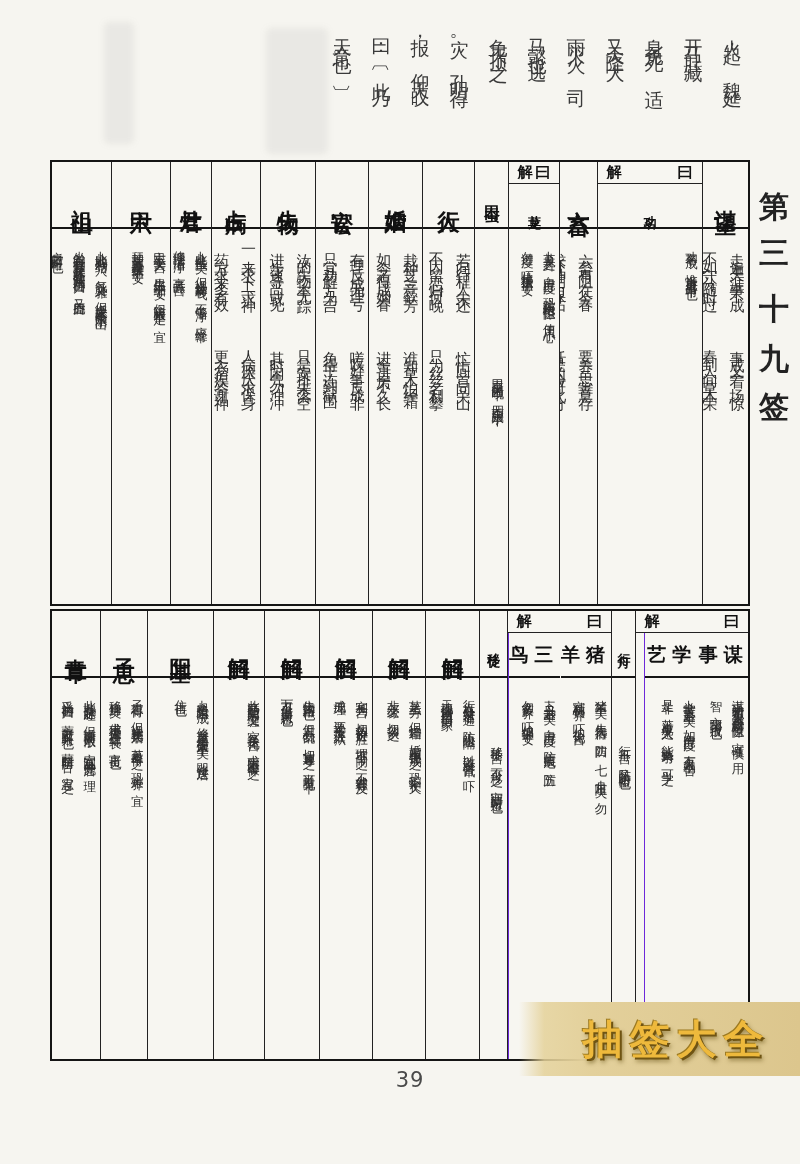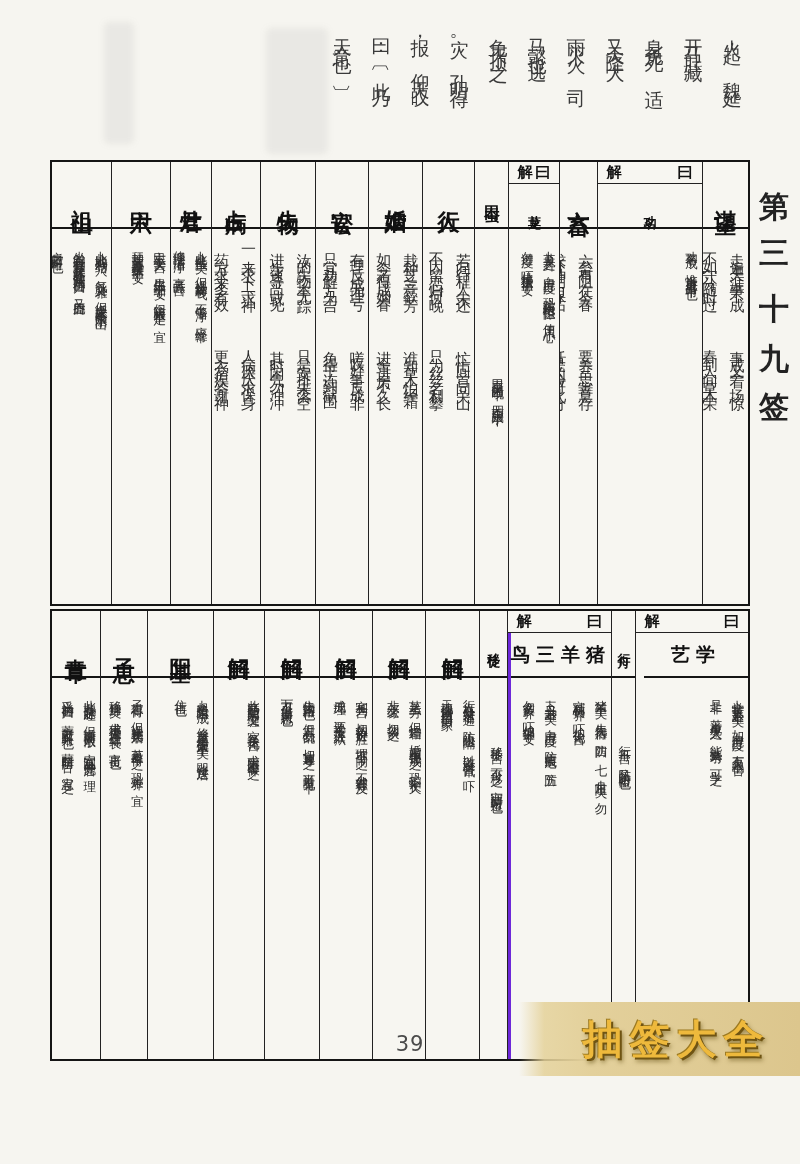--- a/index.html
+++ b/index.html
@@ -20,21 +20,21 @@
 
   
   .tbl{position:absolute;left:50px;top:160px;width:700px;}
   .trow{display:flex;flex-direction:row-reverse;width:700px;border:2.5px solid #151515;box-sizing:border-box;background:#f7f6f1;}
   .trow1{height:446px;}
   .trow2{margin-top:3px;height:452px;}
   .grp{display:flex;flex-direction:column;flex-basis:0;min-width:0;border-left:1px solid #222;}
   .grp:last-child{border-left:none;}
   .grp-body{display:flex;flex-direction:row-reverse;flex:1 1 auto;min-height:0;}
   .col{display:flex;flex-direction:column;flex-basis:0;min-width:0;}
-  .grp-body .col:not(:first-child){border-left:3px solid #6d28d9;}
+  .grp-body .col:not(:first-child){border-left:1px solid #6d28d9;}
 
   .band{height:22px;box-sizing:border-box;border-bottom:1px solid #222;display:flex;flex-direction:row-reverse;
         justify-content:space-between;align-items:center;padding:0 9px;font-weight:bold;font-size:15px;color:#111;}
   .hdr{height:67px;box-sizing:border-box;border-bottom:2px solid #151515;display:flex;align-items:center;justify-content:center;}
   .subhdr{height:45px;box-sizing:border-box;border-bottom:2px solid #151515;display:flex;align-items:center;justify-content:center;}
   .hdr-text{font-weight:bold;color:#111;white-space:nowrap;}
   .hdr-text.v{writing-mode:vertical-rl;text-orientation:upright;}
   .hdr-text.big{font-size:22px;letter-spacing:3px;}
   .hdr-text.med{font-size:16px;letter-spacing:2px;}
   .hdr-text.small{font-size:13px;letter-spacing:1px;}
@@ -48,21 +48,21 @@
   .vline.d1{margin-top:46px;}
   .vline.d2{margin-top:128px;}
 
   
   .wm{position:absolute;left:519px;top:1002px;width:281px;height:74px;z-index:6;
       background:linear-gradient(to right,rgba(226,207,150,0) 0,rgba(228,209,152,.85) 9%,#e3d09b 26%,#dcc68d 100%);
       display:flex;align-items:center;justify-content:center;}
   .wm-text{font-family:"DejaVu Serif",serif;font-weight:bold;font-size:40px;letter-spacing:7px;padding-left:34px;
            color:#eeb93c;text-shadow:2px 2px 0 #6f5413,-1px -1px 0 #9c7a22,3px 4px 4px rgba(90,70,10,.55);text-align:right;}
 
-  .pageno{position:absolute;left:0;right:0;top:1032px;text-align:center;font-size:21px;color:#4a4a4a;letter-spacing:1px;padding-left:20px;}
+  .pageno{position:absolute;left:0;right:0;top:1068px;text-align:center;font-size:21px;color:#4a4a4a;letter-spacing:1px;padding-left:20px;}
 </style>
 </head>
 <body>
 
 <div class="page">
   <div class="ghost" style="left:104px;top:22px;width:30px;height:122px;"></div>
   <div class="ghost" style="left:266px;top:28px;width:62px;height:126px;"></div>
 
   <div class="intro">
       <div class="iline">火起，魏延</div>
@@ -259,20 +259,29 @@
           </div>
         </div>
       </div>
     <div class="trow trow2" id="trow2">
         <div class="grp" style="flex-grow: 113;">
           <div class="band">
             <span>曰</span>
             <span>解</span>
           </div>
           <div class="grp-body">
+            <div class="col" style="flex-grow: 53;">
+              <div class="subhdr">
+                <span class="hdr-text h">事谋</span>
+              </div>
+              <div class="content prose">
+                <div class="vline">谋事初时有小人累害劫财等惊阻　宜谨慎　用</div>
+                <div class="vline">智　交小阳可成也</div>
+              </div>
+            </div>
             <div class="col" style="flex-grow: 60; margin-left: 8px;">
               <div class="subhdr">
                 <span class="hdr-text h">艺学</span>
               </div>
               <div class="content prose">
                 <div class="vline">卜学技艺之卦不美　如白虎占度　有歹人祸害</div>
                 <div class="vline">是非　若肖虎牛之人　能认真学习　可学之</div>
               </div>
             </div>
           </div>

